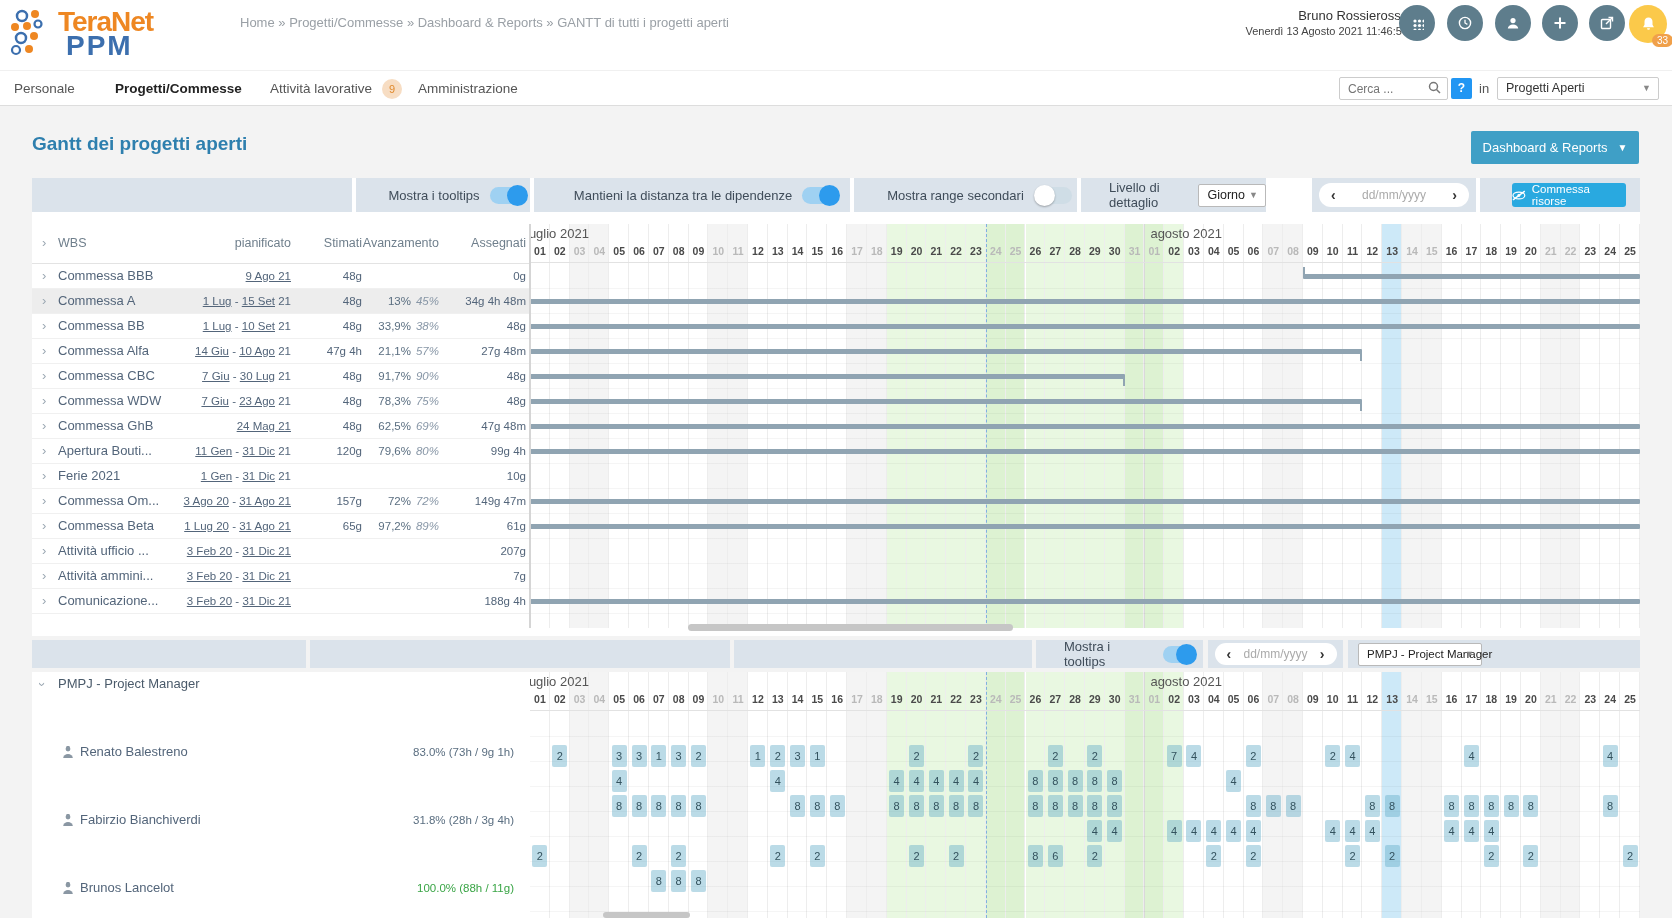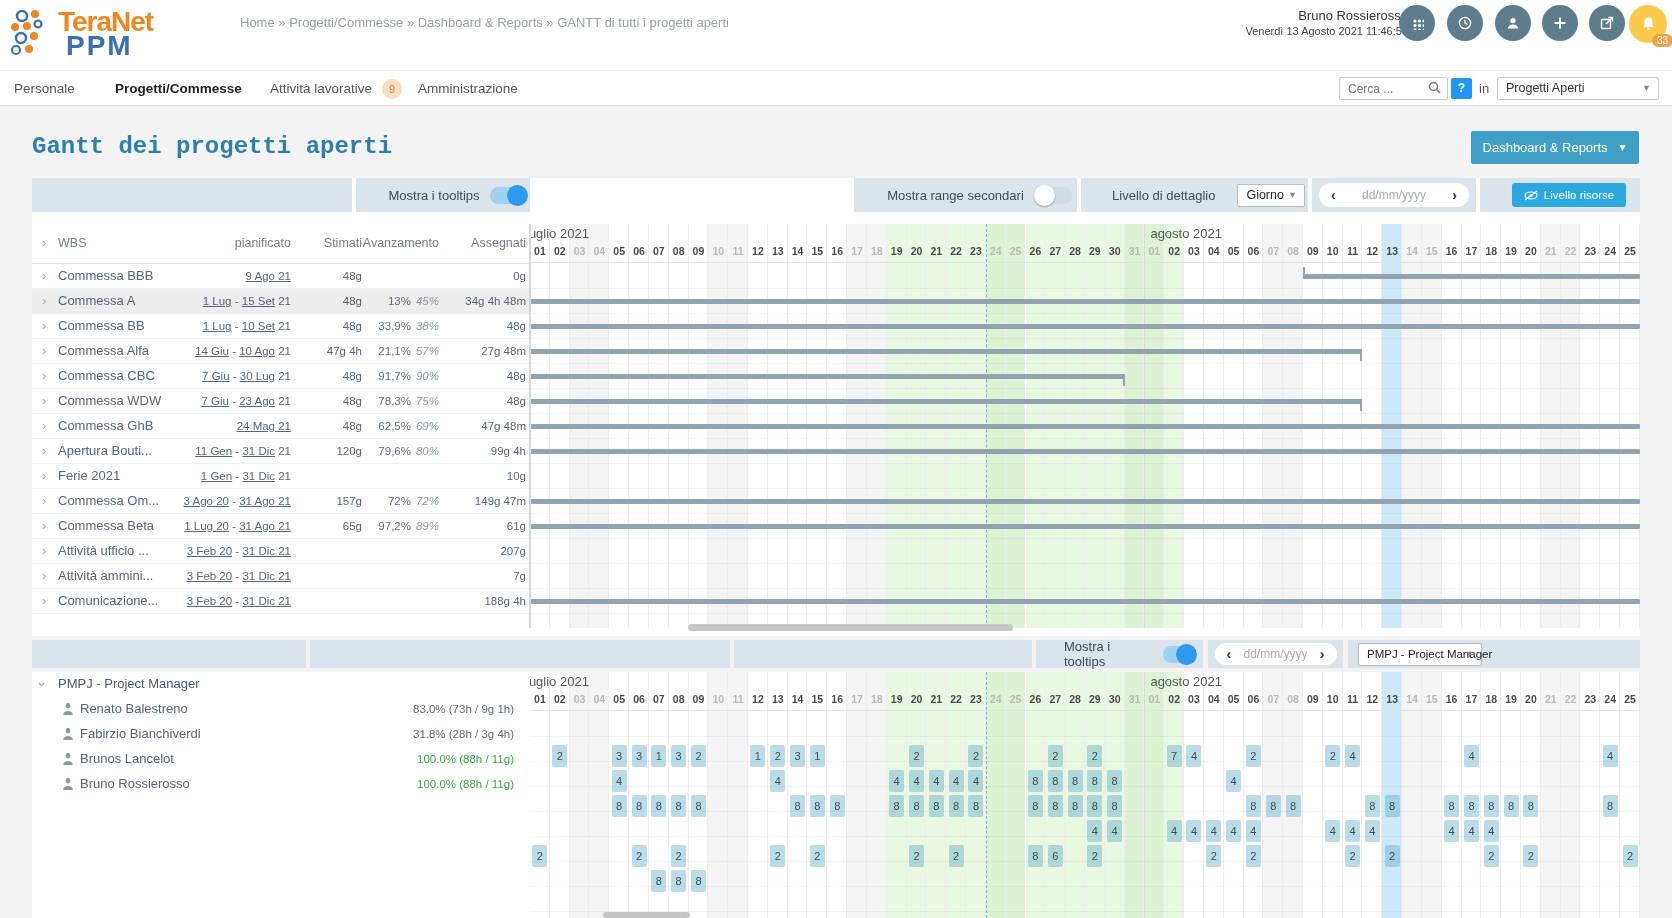--- a/index.html
+++ b/index.html
@@ -27,21 +27,21 @@
   .navitem{top:0;height:36px;line-height:36px;font-size:13.5px;color:#555;cursor:pointer;white-space:nowrap;}
   .navitem.active{color:#222;font-weight:700;}
   .navbadge{display:inline-block;margin-left:10px;background:#f7ddc3;color:#e08a2e;border-radius:50%;width:20px;height:20px;line-height:20px;text-align:center;font-size:11px;vertical-align:middle;}
   .searchbox{left:1339px;top:6px;width:109px;height:23px;border:1px solid #ccc;background:#fff;border-radius:2px;font-size:12px;color:#999;padding:0 22px 0 8px;}
   .searchicon{left:1428px;top:10px;}
   .helpbtn{left:1451px;top:7px;width:21px;height:21px;background:#2196f3;color:#fff;border-radius:2px;text-align:center;line-height:21px;font-size:12px;font-weight:700;cursor:pointer;}
   .inlabel{left:1479px;top:10px;font-size:13px;color:#555;}
   .scopesel{left:1497px;top:6px;width:162px;height:23px;border:1px solid #ccc;background:#fff;border-radius:2px;font-size:12.5px;color:#333;line-height:21px;padding-left:8px;cursor:pointer;}
   .selarrow{position:absolute;right:7px;top:0;color:#888;font-size:9px;line-height:21px;}
   
-  .pagetitle{left:32px;top:133px;font-size:24px;font-weight:700;color:var(--title);font-family:Liberation Mono, monospace;}
+  .pagetitle{left:32px;top:133px;font-size:19px;font-weight:700;color:var(--title);}
   .btn-reports{left:1471px;top:131px;width:168px;height:33px;background:var(--reportsBtn);color:#fff;font-size:13px;border-radius:2px;display:flex;align-items:center;justify-content:center;gap:10px;cursor:pointer;}
   
   .panel{background:#fff;}
   .p1{left:32px;top:178px;width:1608px;height:458px;}
   .p2{left:32px;top:672px;width:1608px;height:246px;}
   .tbseg{top:0;height:34px;background:var(--band);display:flex;align-items:center;}
   .tb2seg{top:0;height:28px;background:var(--band);display:flex;align-items:center;}
   .tblabel{font-size:13px;color:#3f4c59;margin-left:28px;}
   .toggle{width:36px;height:17px;border-radius:9px;position:relative;cursor:pointer;flex:none;}
   .toggle.on{background:var(--togOnTrack);}
@@ -87,21 +87,21 @@
   
   .resleft{left:0;top:0;width:498px;background:#fff;z-index:5;}
   .reshead{height:46px;border-bottom:1px solid #e4e4e4;position:relative;}
   .restitle{position:absolute;left:26px;top:14px;font-size:13.5px;color:#53657a;}
   .dchev{position:absolute;left:8px;top:14px;color:#9aa7b2;font-size:13px;display:inline-block;transform:rotate(90deg);cursor:pointer;}
   .dispblock{position:absolute;right:16px;top:5px;text-align:right;font-size:12px;color:#6b7a88;}
   .dispdates{font-size:11px;margin-top:2px;}
   .dispdates u{cursor:pointer;}
   .groupline{height:25px;position:relative;font-size:13px;color:#4a5a6a;}
   .gname{position:absolute;left:26px;top:4px;}
-  .person{height:25px;position:relative;font-size:13px;color:#53657a;}
+  .person{height:25px;position:relative;font-size:13px;color:#53657a;margin-top:43px;}
   .pname{position:absolute;left:48px;top:4px;white-space:nowrap;}
   .picon{position:absolute;left:30px;top:6px;}
   .pavail{position:absolute;right:16px;top:6px;font-size:11.5px;color:#5a6e80;}
   .pavail.full{color:var(--greenText);}
   .alloccell{position:absolute;width:15px;height:22px;border-radius:2px;background:var(--cell);color:#33525e;font-size:11px;text-align:center;line-height:22px;}
 </style>
 </head>
 <body>
 
 <div class="abs header">
@@ -202,48 +202,54 @@
 
 <div class="abs panel p1">
 
   <div class="abs tbseg" style="left:0;width:320px"></div>
   <div class="abs tbseg" style="left:324px;width:174px;justify-content:center;gap:10px">
     <span class="tblabel">Mostra i tooltips</span>
     <span class="toggle on">
         <span class="knob"></span>
       </span>
   </div>
+  <div class="abs tbseg" style="left:502px;width:316px;justify-content:center;gap:10px">
+    <span class="tblabel">Mantieni la distanza tra le dipendenze</span>
+    <span class="toggle on">
+        <span class="knob"></span>
+      </span>
+  </div>
   <div class="abs tbseg" style="left:822px;width:223px;justify-content:center;gap:12px">
     <span class="tblabel">Mostra range secondari</span>
     <span class="toggle off">
         <span class="knob"></span>
       </span>
   </div>
-  <div class="abs tbseg" style="left:1049px;width:227px;justify-content:center;gap:22px">
+  <div class="abs tbseg" style="left:1049px;width:185px;justify-content:center;gap:22px">
     <span class="tblabel">Livello di dettaglio</span>
     <span class="miniselect">
       <span>Giorno</span>
       <span class="selarrow">▼</span>
     </span>
   </div>
   <div class="abs tbseg" style="left:1280px;width:164px;justify-content:center">
     <div class="datenav" style="width:150px">
       <span class="chev">‹</span>
       <span class="ph">dd/mm/yyyy</span>
       <span class="chev">›</span>
     </div>
   </div>
   <div class="abs tbseg" style="left:1448px;width:160px;justify-content:flex-start;padding-left:32px">
     <div class="btn-hide">
       <svg width="14" height="11" viewBox="0 0 14 11">
         <ellipse cx="7" cy="5.5" rx="6" ry="3.5" fill="none" stroke="#fff" stroke-width="1.2"></ellipse>
         <circle cx="7" cy="5.5" r="1.5" fill="#fff"></circle>
         <line x1="1" y1="10" x2="13" y2="1" stroke="#fff" stroke-width="1.4"></line>
       </svg>
-      <span>Livello risorse</span>
+      <span>Commessa risorse</span>
     </div>
   </div>
 
   <div class="abs lefttable">
     <div class="th-row">
       <span class="rchev" style="top:11px">›</span>
       <span class="abs" style="left:26px;top:12px">WBS</span>
       <span class="abs" style="right:239px;top:12px">pianificato</span>
       <span class="abs" style="right:168px;top:12px">Stimati</span>
       <span class="abs" style="right:91px;top:12px">Avanzamento</span>

